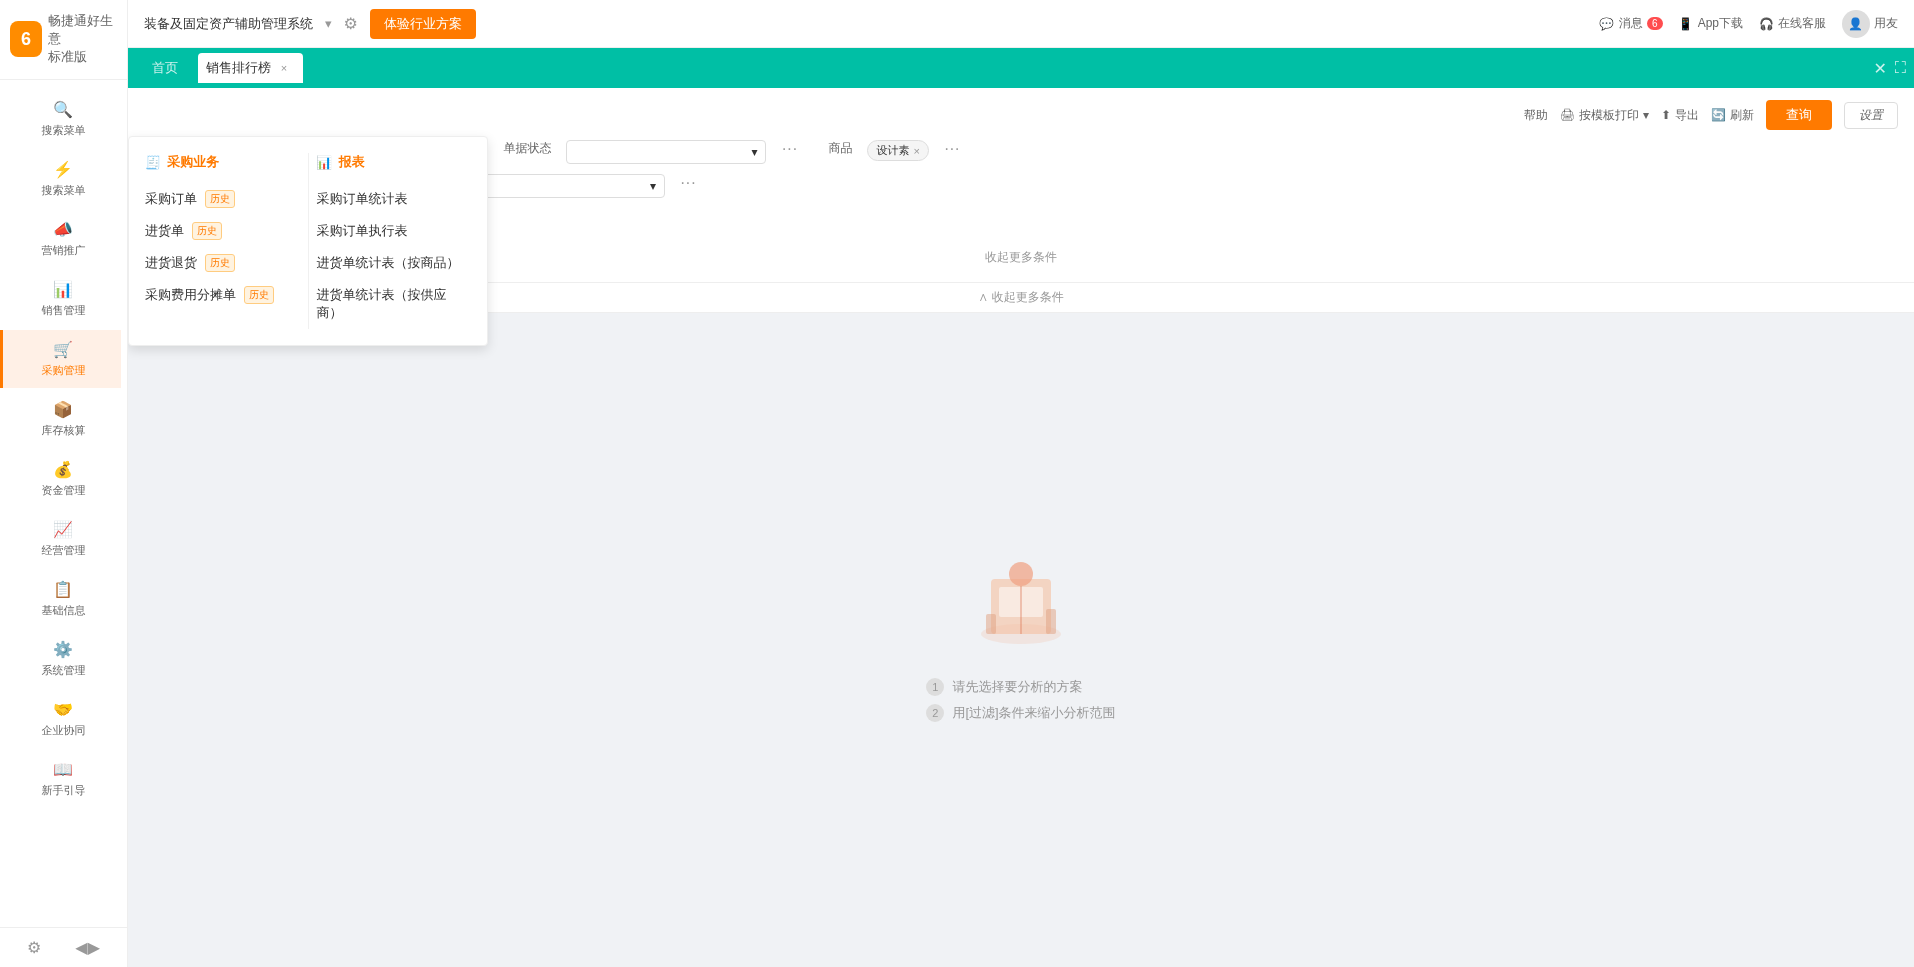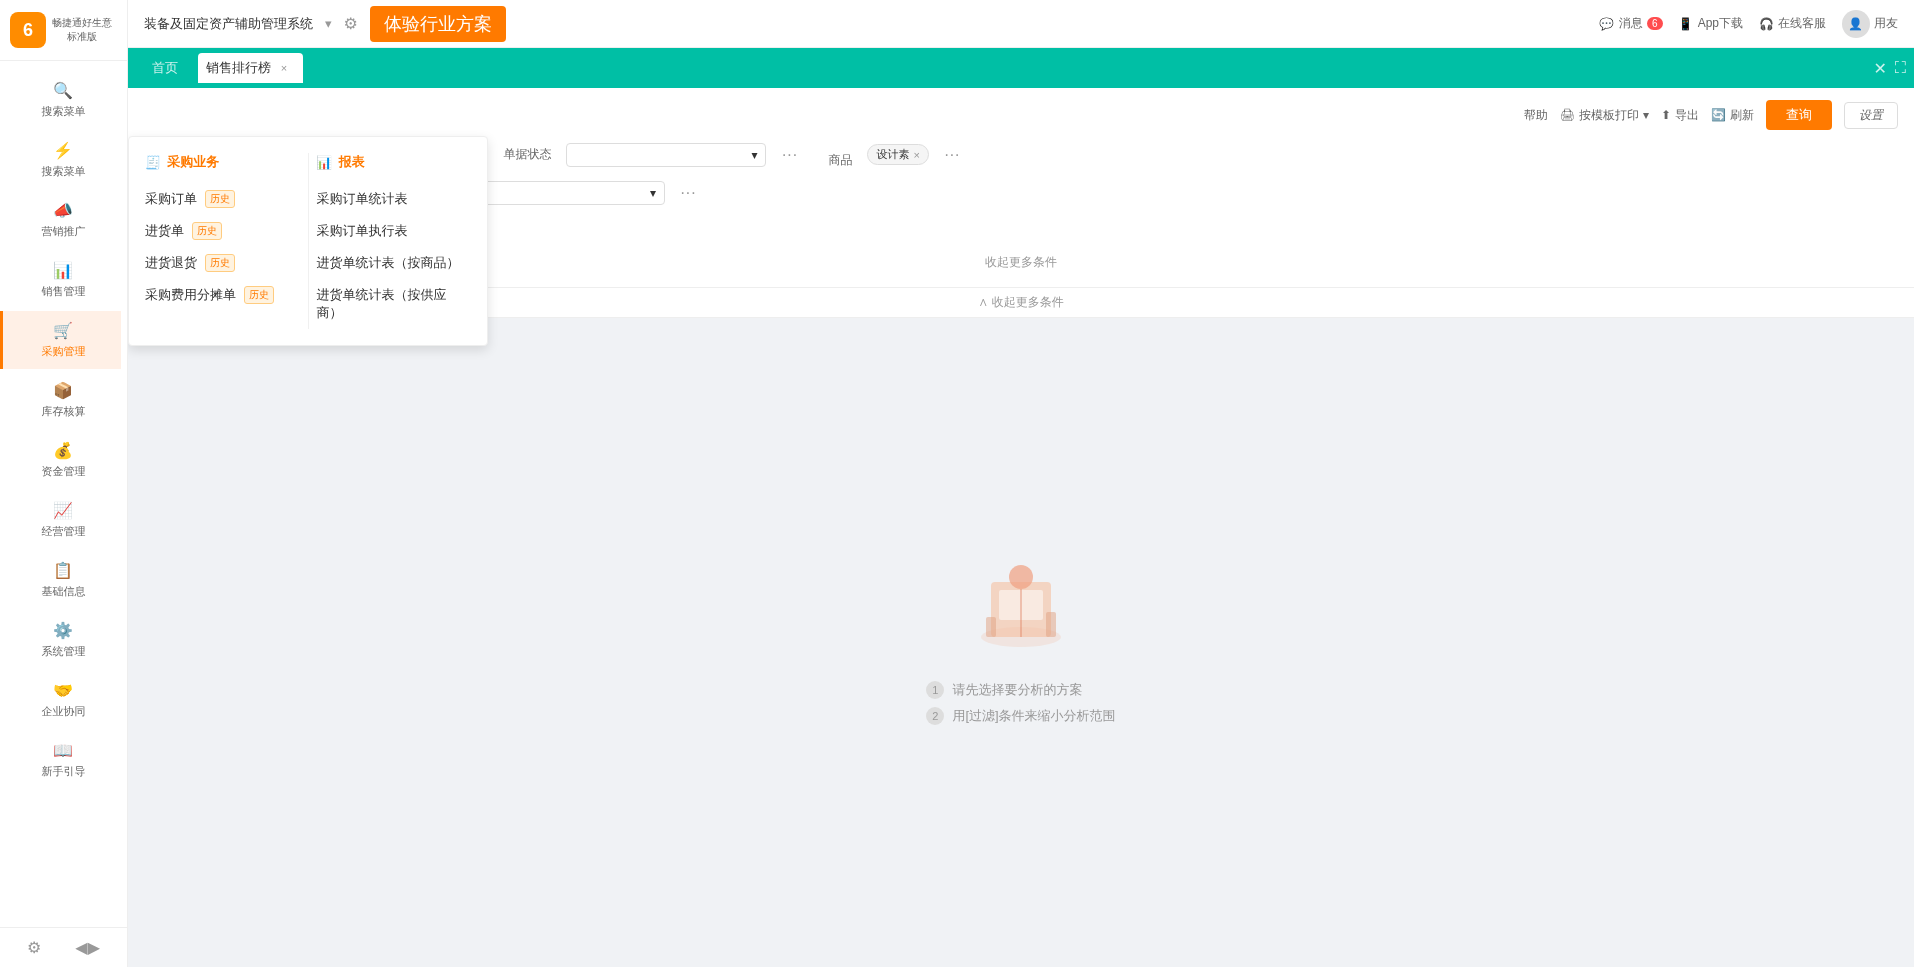--- a/index.html
+++ b/index.html
@@ -2,53 +2,53 @@
 <html><head>
   <meta charset="utf-8">
   <style>
     * { margin: 0; padding: 0; box-sizing: border-box; }
     body { font-family: "Microsoft YaHei", "PingFang SC", sans-serif; font-size: 13px; background: #f5f5f5; color: #333; width: 1914px; height: 967px; overflow: hidden; display: flex; }
 
     
     .sidebar { width: 128px; background: #fff; display: flex; flex-direction: column; height: 967px; border-right: 1px solid #eee; flex-shrink: 0; }
     .sidebar-logo { padding: 12px 10px; display: flex; align-items: center; gap: 6px; border-bottom: 1px solid #eee; }
     .logo-icon { width: 36px; height: 36px; background: #ff8c00; border-radius: 8px; display: flex; align-items: center; justify-content: center; color: white; font-size: 18px; font-weight: bold; }
-    .logo-text { font-size: 10px; color: #666; line-height: 1.4; text-align: center; }
+    .logo-text { font-size: 13px; color: #666; line-height: 1.4; }
     .sidebar-nav { flex: 1; padding: 8px 0; }
     .nav-item { display: flex; flex-direction: column; align-items: center; padding: 10px 6px; cursor: pointer; color: #666; font-size: 11px; gap: 4px; border-radius: 4px; margin: 2px 6px; }
     .nav-item.active { background: #fff0e6; color: #ff7a00; border-left: 3px solid #ff7a00; border-radius: 0; margin-left: 0; padding-left: 9px; }
     .nav-icon { font-size: 16px; }
     .sidebar-bottom { padding: 10px; display: flex; justify-content: space-around; border-top: 1px solid #eee; }
     .sidebar-bottom-btn { color: #999; cursor: pointer; font-size: 16px; }
 
     
     .main { flex: 1; display: flex; flex-direction: column; height: 967px; }
 
     
     .topbar { height: 48px; background: #fff; display: flex; align-items: center; padding: 0 16px; border-bottom: 1px solid #eee; gap: 12px; }
-    .industry-btn { background: #ff7a00; color: white; border: none; padding: 6px 14px; border-radius: 4px; cursor: pointer; font-size: 18px; }
+    .industry-btn { background: #ff7a00; color: white; border: none; padding: 6px 14px; border-radius: 4px; cursor: pointer; font-size: 13px; }
     .topbar-right { display: flex; align-items: center; gap: 16px; margin-left: auto; }
     .topbar-right-item { display: flex; align-items: center; gap: 4px; color: #666; cursor: pointer; font-size: 12px; }
     .badge { background: #ff4d4f; color: white; border-radius: 10px; font-size: 10px; padding: 1px 5px; min-width: 16px; text-align: center; }
     .user-avatar { width: 28px; height: 28px; background: #ddd; border-radius: 50%; display: flex; align-items: center; justify-content: center; color: #888; font-size: 12px; }
 
     
     .tabs-bar { height: 40px; background: #00bfa5; display: flex; align-items: center; padding: 0 8px; gap: 4px; }
     .tab-item { padding: 6px 16px; color: rgba(255,255,255,0.8); cursor: pointer; font-size: 13px; border-radius: 4px 4px 0 0; }
     .tab-item.active { background: #fff; color: #333; padding-left: 8px; }
     .tab-close { margin-left: 6px; font-size: 11px; color: #999; }
     .tabs-bar-right { margin-left: auto; display: flex; align-items: center; gap: 8px; }
     .tab-action-btn { color: rgba(255,255,255,0.8); cursor: pointer; font-size: 16px; background: none; border: none; }
 
     
     .content { flex: 1; background: #f0f2f5; padding: 0; position: relative; overflow: hidden; }
 
     
     .filter-bar { background: #fff; padding: 12px 16px; border-bottom: 1px solid #eee; }
-    .filter-row { display: flex; align-items: center; gap: 15px; margin-bottom: 10px; }
+    .filter-row { display: flex; align-items: flex-start; gap: 15px; margin-bottom: 10px; }
     .filter-row:last-child { margin-bottom: 0; }
     .filter-label { color: #666; font-size: 12px; white-space: nowrap; }
     .date-range { display: flex; align-items: center; gap: 4px; font-size: 12px; color: #333; }
     .date-link { color: #00bfa5; cursor: pointer; font-size: 12px; }
     .filter-select { border: 1px solid #ddd; border-radius: 4px; padding: 4px 8px; font-size: 12px; color: #333; min-width: 120px; display: flex; align-items: center; justify-content: space-between; cursor: pointer; }
     .filter-tag { background: #f5f5f5; border: 1px solid #ddd; border-radius: 12px; padding: 2px 8px; font-size: 11px; color: #333; display: flex; align-items: center; gap: 4px; }
     .filter-tag-close { color: #999; cursor: pointer; }
     .filter-dots { color: #999; cursor: pointer; font-size: 16px; }
     .toolbar-btn { display: flex; align-items: center; gap: 4px; color: #666; cursor: pointer; font-size: 12px; background: none; border: none; }
     .query-btn { background: #ff7a00; color: white; border: none; padding: 6px 20px; border-radius: 4px; cursor: pointer; font-size: 13px; }
@@ -216,21 +216,21 @@
         <span class="date-link">更多</span>
         <span class="date-link">自定义</span>
 
         <span class="filter-label" style="margin-left:32px;">单据状态</span>
         <div class="filter-select" style="min-width:200px;">
           <span style="color:#ccc;"></span>
           <span>▾</span>
         </div>
         <span class="filter-dots">···</span>
 
-        <span class="filter-label" style="margin-left:16px;margin-top:12px;">商品</span>
+        <span class="filter-label" style="margin-left:16px;">商品</span>
         <div class="filter-tag">
           <span>设计素</span>
           <span class="filter-tag-close">×</span>
         </div>
         <span class="filter-dots">···</span>
       </div>
 
       <div class="filter-row">
         <span class="filter-label">排名项目</span>
         <div class="filter-select" style="min-width:160px;">

